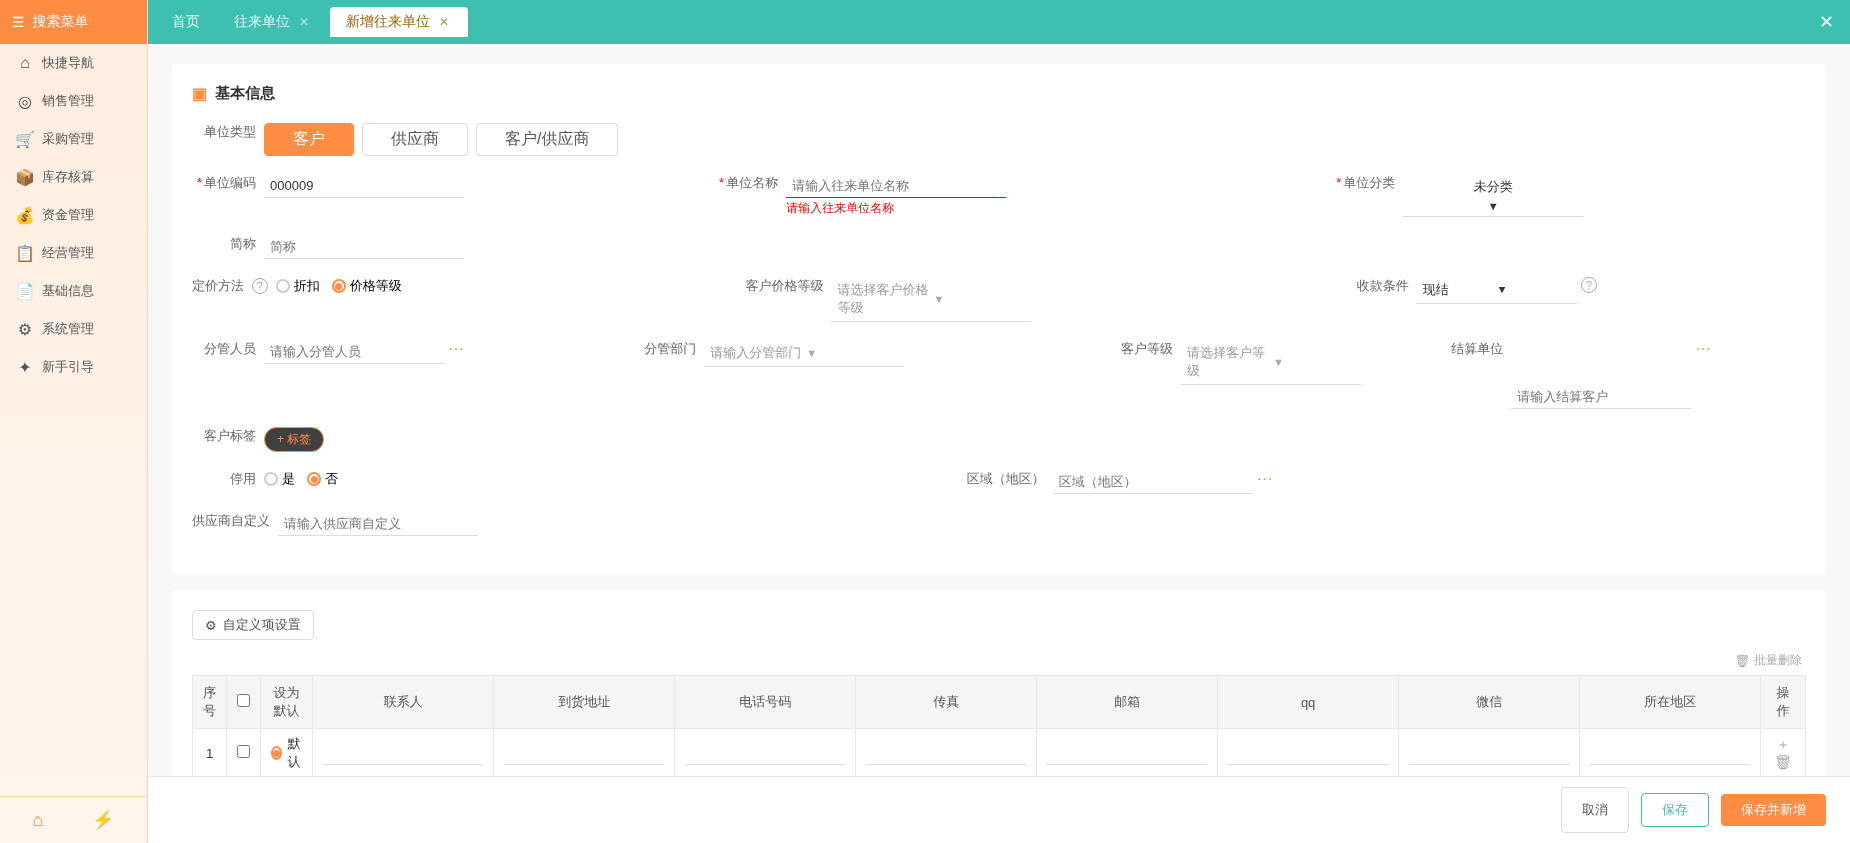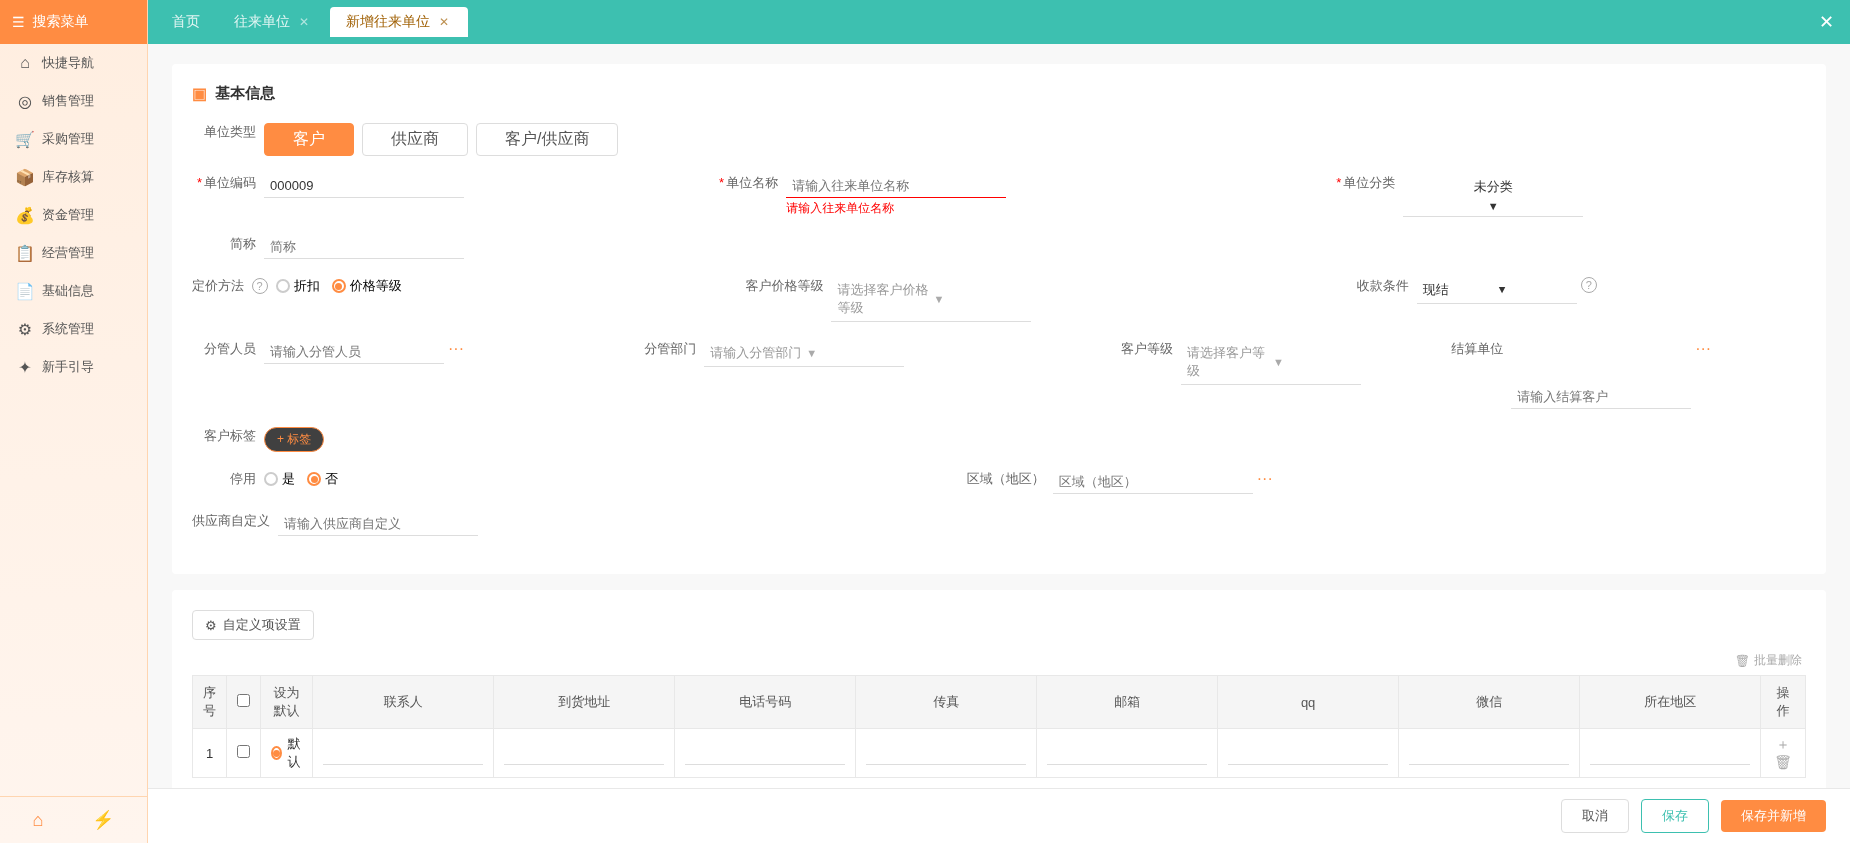--- a/index.html
+++ b/index.html
@@ -284,21 +284,21 @@
       display: flex;
       justify-content: flex-end;
       align-items: center;
       gap: 12px;
       padding: 10px 24px;
       border-top: 1px solid #e8e8e8;
       background: #fff;
       flex-shrink: 0;
     }
     .btn-cancel {
-      padding: 7px 20px;
+      padding: 13px 20px;
       border: 1px solid #ddd;
       border-radius: 4px;
       background: #fff;
       color: #555;
       cursor: pointer;
       font-size: 13px;
     }
     .btn-save {
       padding: 7px 20px;
       border: 1px solid #3dc0b0;

